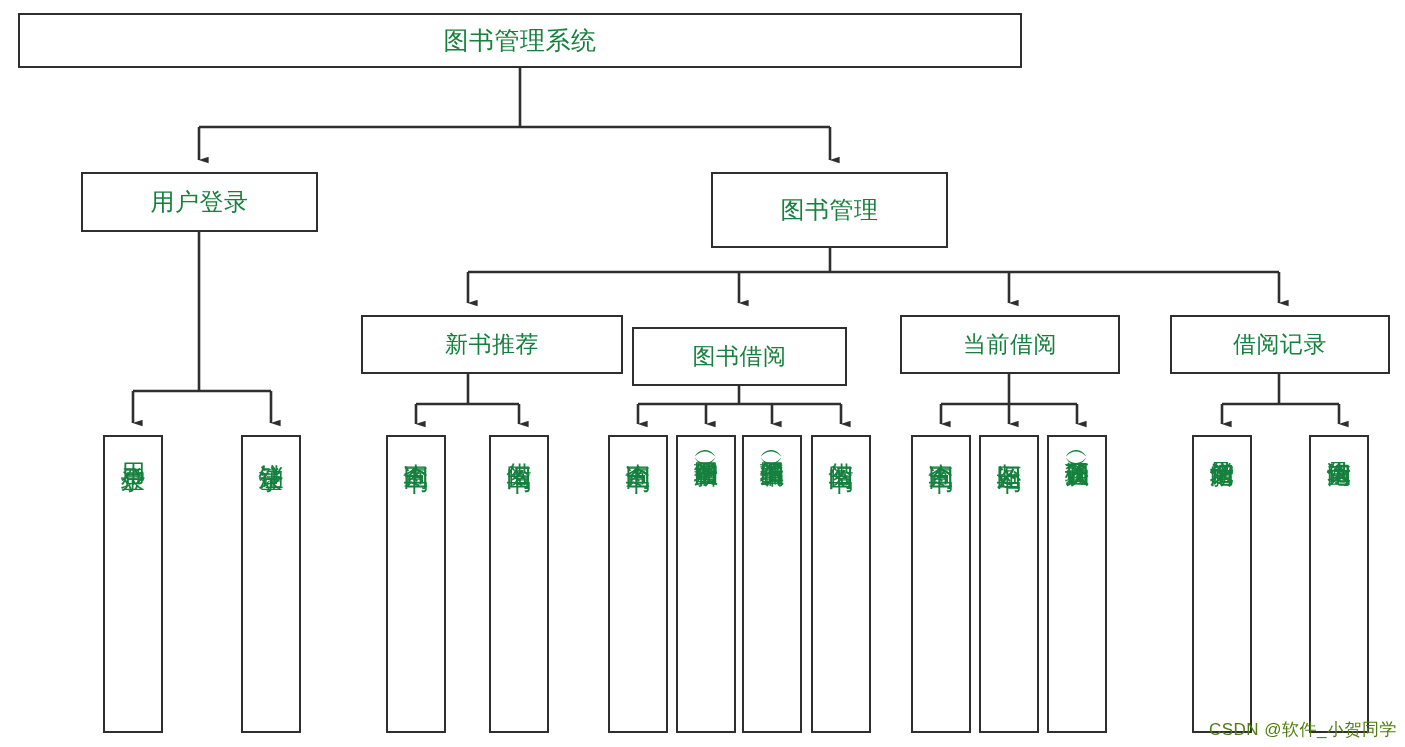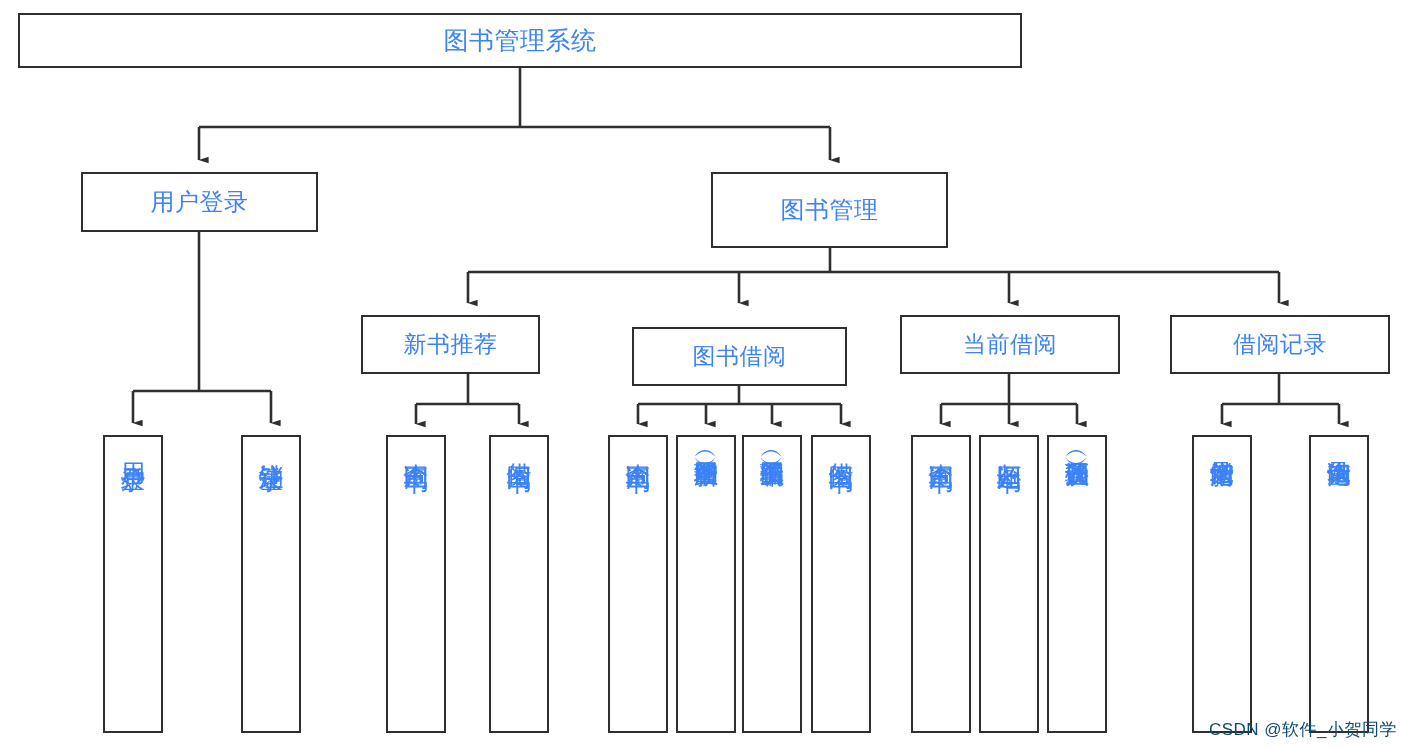--- a/index.html
+++ b/index.html
@@ -29,21 +29,21 @@
     position: absolute;
     box-sizing: border-box;
     background: #ffffff;
     border: 2.5px solid #2f2f2f;
     display: flex;
     align-items: center;
     justify-content: center;
     color: #333333;
   }
   .node .label {
-    color: #3b82f6;
+    color: #15803d;
     letter-spacing: 0.5px;
     white-space: nowrap;
   }
   .node-root .label { font-size: 25px; }
   .node-l2 .label { font-size: 24px; }
   .node-l3 .label { font-size: 23px; }
   .node-leaf {
     align-items: flex-start;
     justify-content: center;
     padding-top: 6px;
@@ -59,21 +59,21 @@
   }
   .node-leaf.tall-text .label {
     font-size: 24px;
     letter-spacing: 0px;
   }
   .watermark {
     position: absolute;
     right: 8px;
     bottom: 6px;
     font-size: 17px;
-    color: #0c4a6e;
+    color: #4d7c0f;
     white-space: nowrap;
     letter-spacing: 0.5px;
   }
 </style>
 </head>
 <body>
 
 <div id="canvas">
 
   <svg class="connectors" viewBox="0 0 1405 747" xmlns="http://www.w3.org/2000/svg">
@@ -130,21 +130,21 @@
     <span class="label">图书管理系统</span>
   </div>
 
   <div class="node node-l2" style="left:81px; top:172px; width:237px; height:60px;">
     <span class="label">用户登录</span>
   </div>
   <div class="node node-l2" style="left:711px; top:172px; width:237px; height:76px;">
     <span class="label">图书管理</span>
   </div>
 
-  <div class="node node-l3" style="left:361px; top:315px; width:179px; height:59px;">
+  <div class="node node-l3" style="left:361px; top:315px; width:262px; height:59px;">
     <span class="label">新书推荐</span>
   </div>
   <div class="node node-l3" style="left:632px; top:327px; width:215px; height:59px;">
     <span class="label">图书借阅</span>
   </div>
   <div class="node node-l3" style="left:900px; top:315px; width:220px; height:59px;">
     <span class="label">当前借阅</span>
   </div>
   <div class="node node-l3" style="left:1170px; top:315px; width:220px; height:59px;">
     <span class="label">借阅记录</span>

